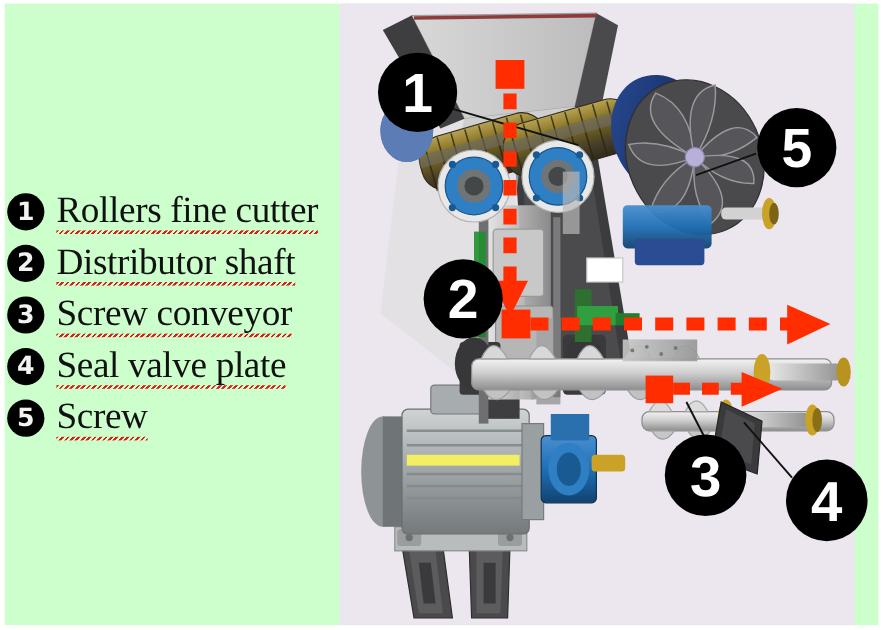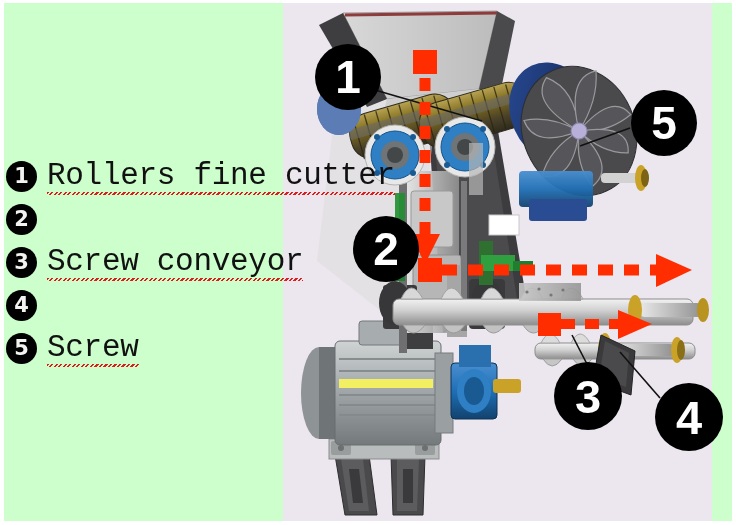--- a/index.html
+++ b/index.html
@@ -28,21 +28,21 @@
   }
   .bullet{
     width:31px;height:31px;border-radius:50%;background:#000000;
     color:#f2f2f0;font-size:21px;font-weight:bold;
     display:flex;align-items:center;justify-content:center;
     flex:0 0 auto;margin-right:10px;line-height:1;
     font-family:"DejaVu Sans",sans-serif;
   }
   .legend-label{
     font-size:31px;color:#111111;white-space:nowrap;letter-spacing:-0.3px;
-    font-family:Liberation Mono, monospace;
+    font-family:Liberation Serif, serif;
     position:relative;padding-bottom:3px;
     background-image:
       repeating-linear-gradient(135deg,
         #e01b1b 0px,#e01b1b 1.6px,transparent 1.6px,transparent 3.2px);
     background-size:100% 3px;background-repeat:repeat-x;
     background-position:left bottom 1px;
   }
 
   
   .art{position:absolute;left:0;top:0;width:429px;height:518px;}
@@ -366,27 +366,29 @@
   <div class="marker" id="mk4">4</div>
   <div class="marker" id="mk5">5</div>
 
   <div class="legend">
     <div class="legend-row">
       <div class="bullet">1</div>
       <div class="legend-label">Rollers fine cutter</div>
     </div>
     <div class="legend-row">
       <div class="bullet">2</div>
+      <div class="legend-label">Distributor shaft</div>
     </div>
     <div class="legend-row">
       <div class="bullet">3</div>
       <div class="legend-label">Screw conveyor</div>
     </div>
     <div class="legend-row">
       <div class="bullet">4</div>
+      <div class="legend-label">Seal valve plate</div>
     </div>
     <div class="legend-row">
       <div class="bullet">5</div>
       <div class="legend-label">Screw</div>
     </div>
   </div>
 
 </div>
 
 </body></html>

